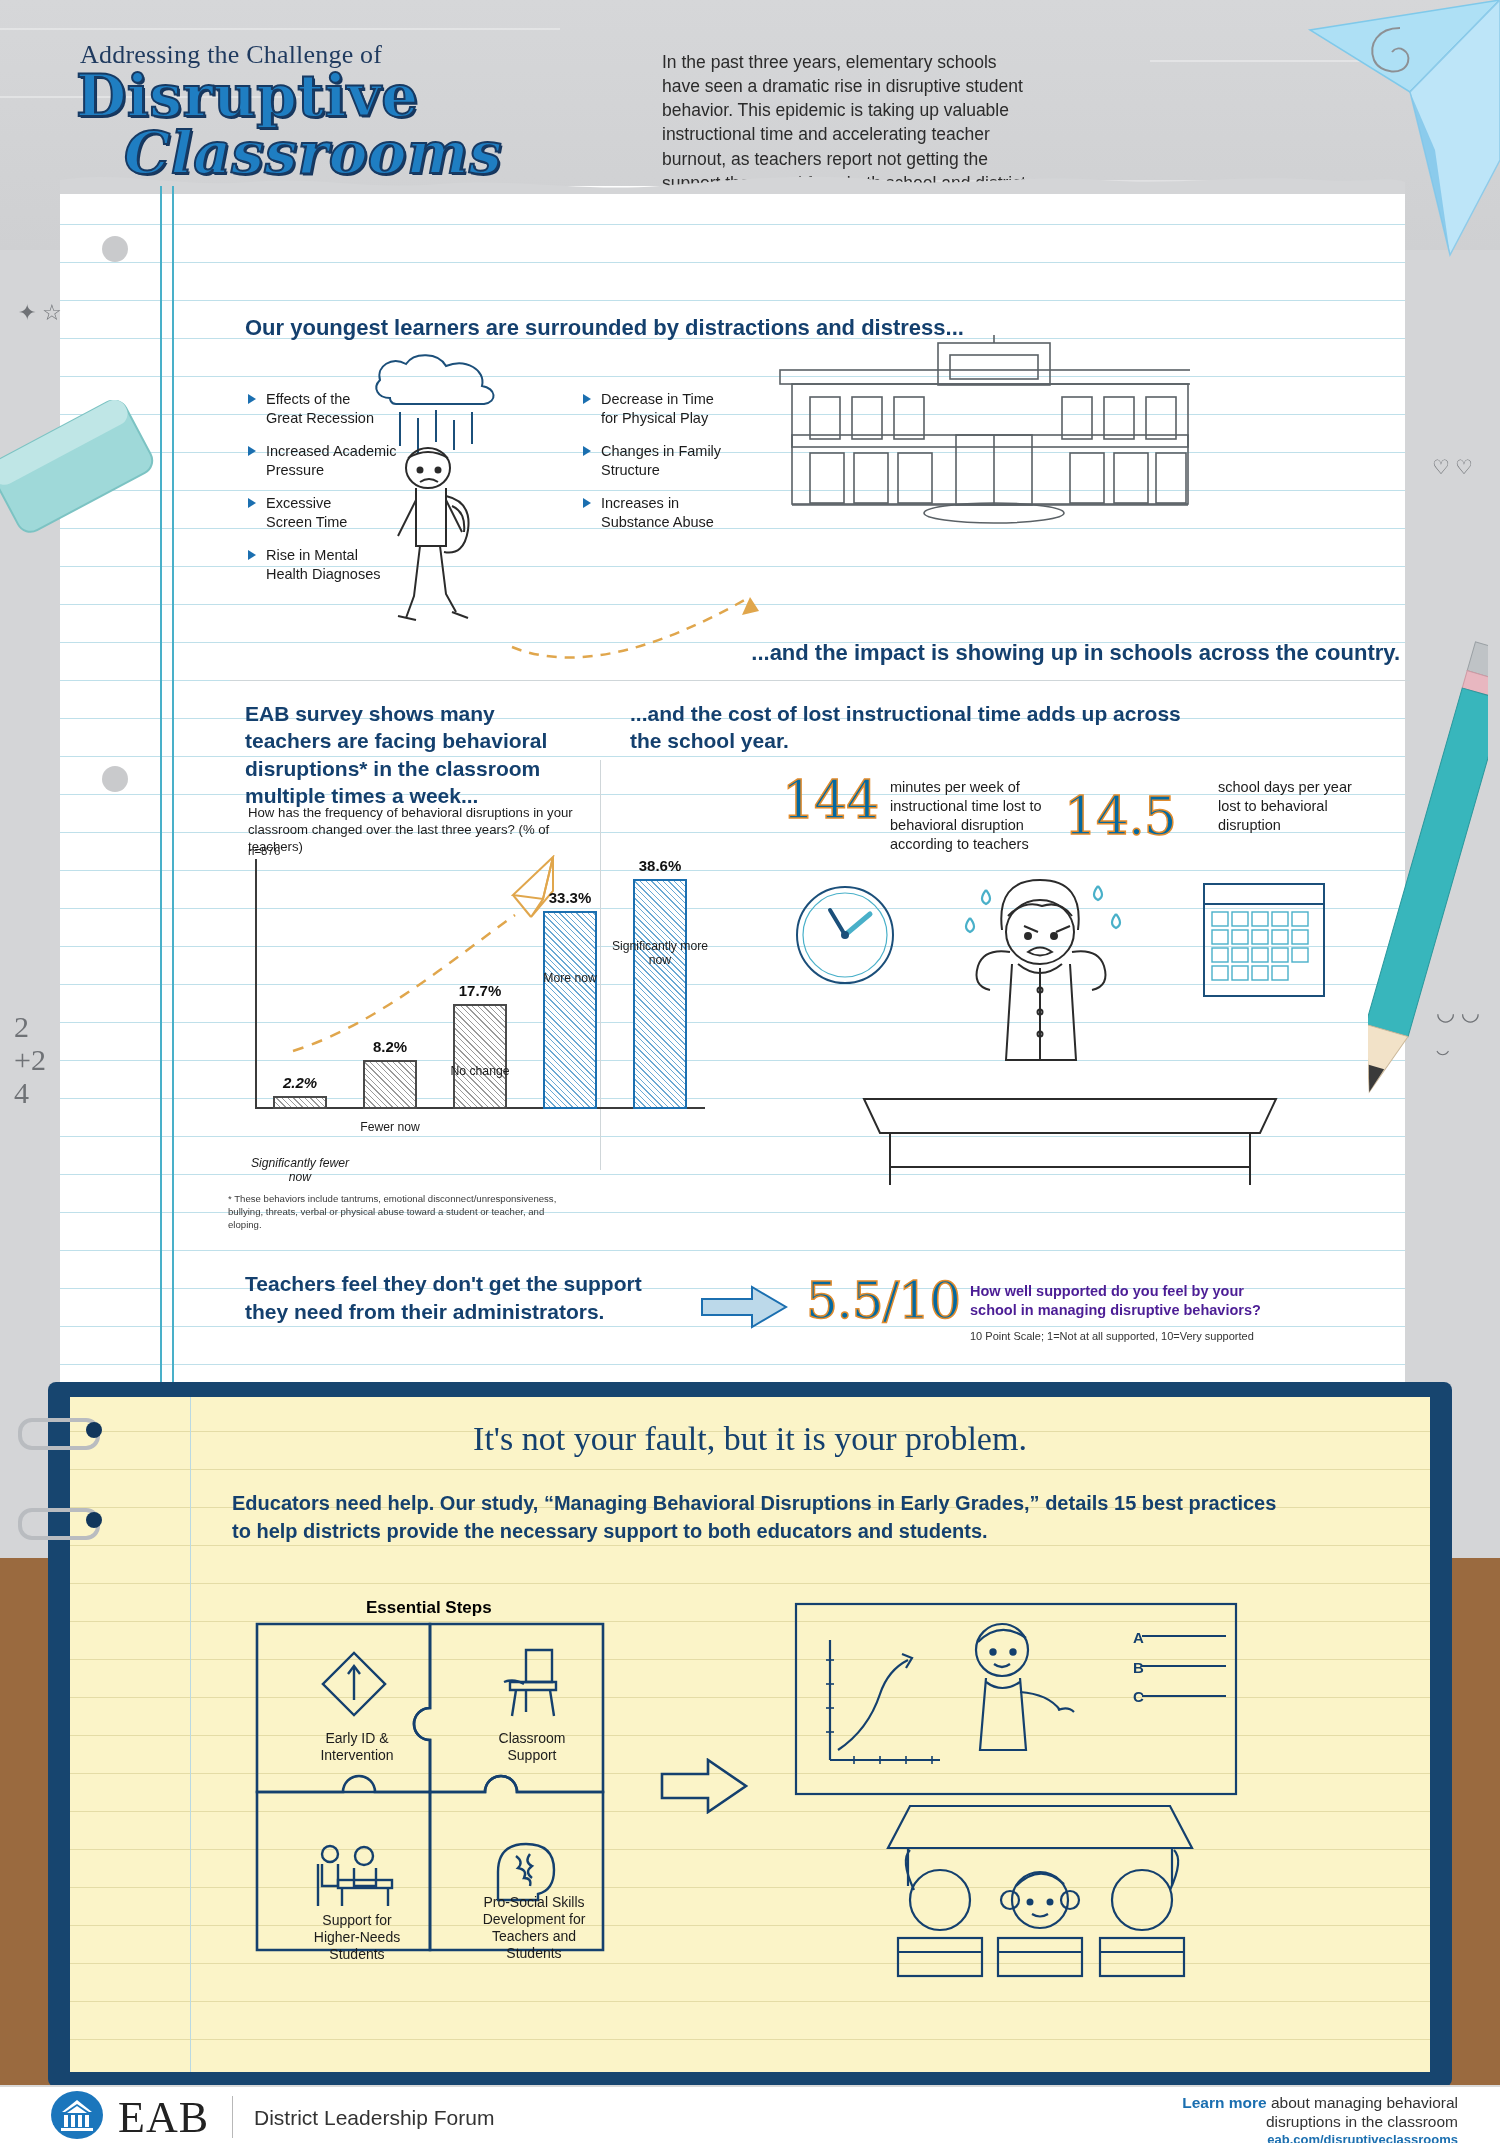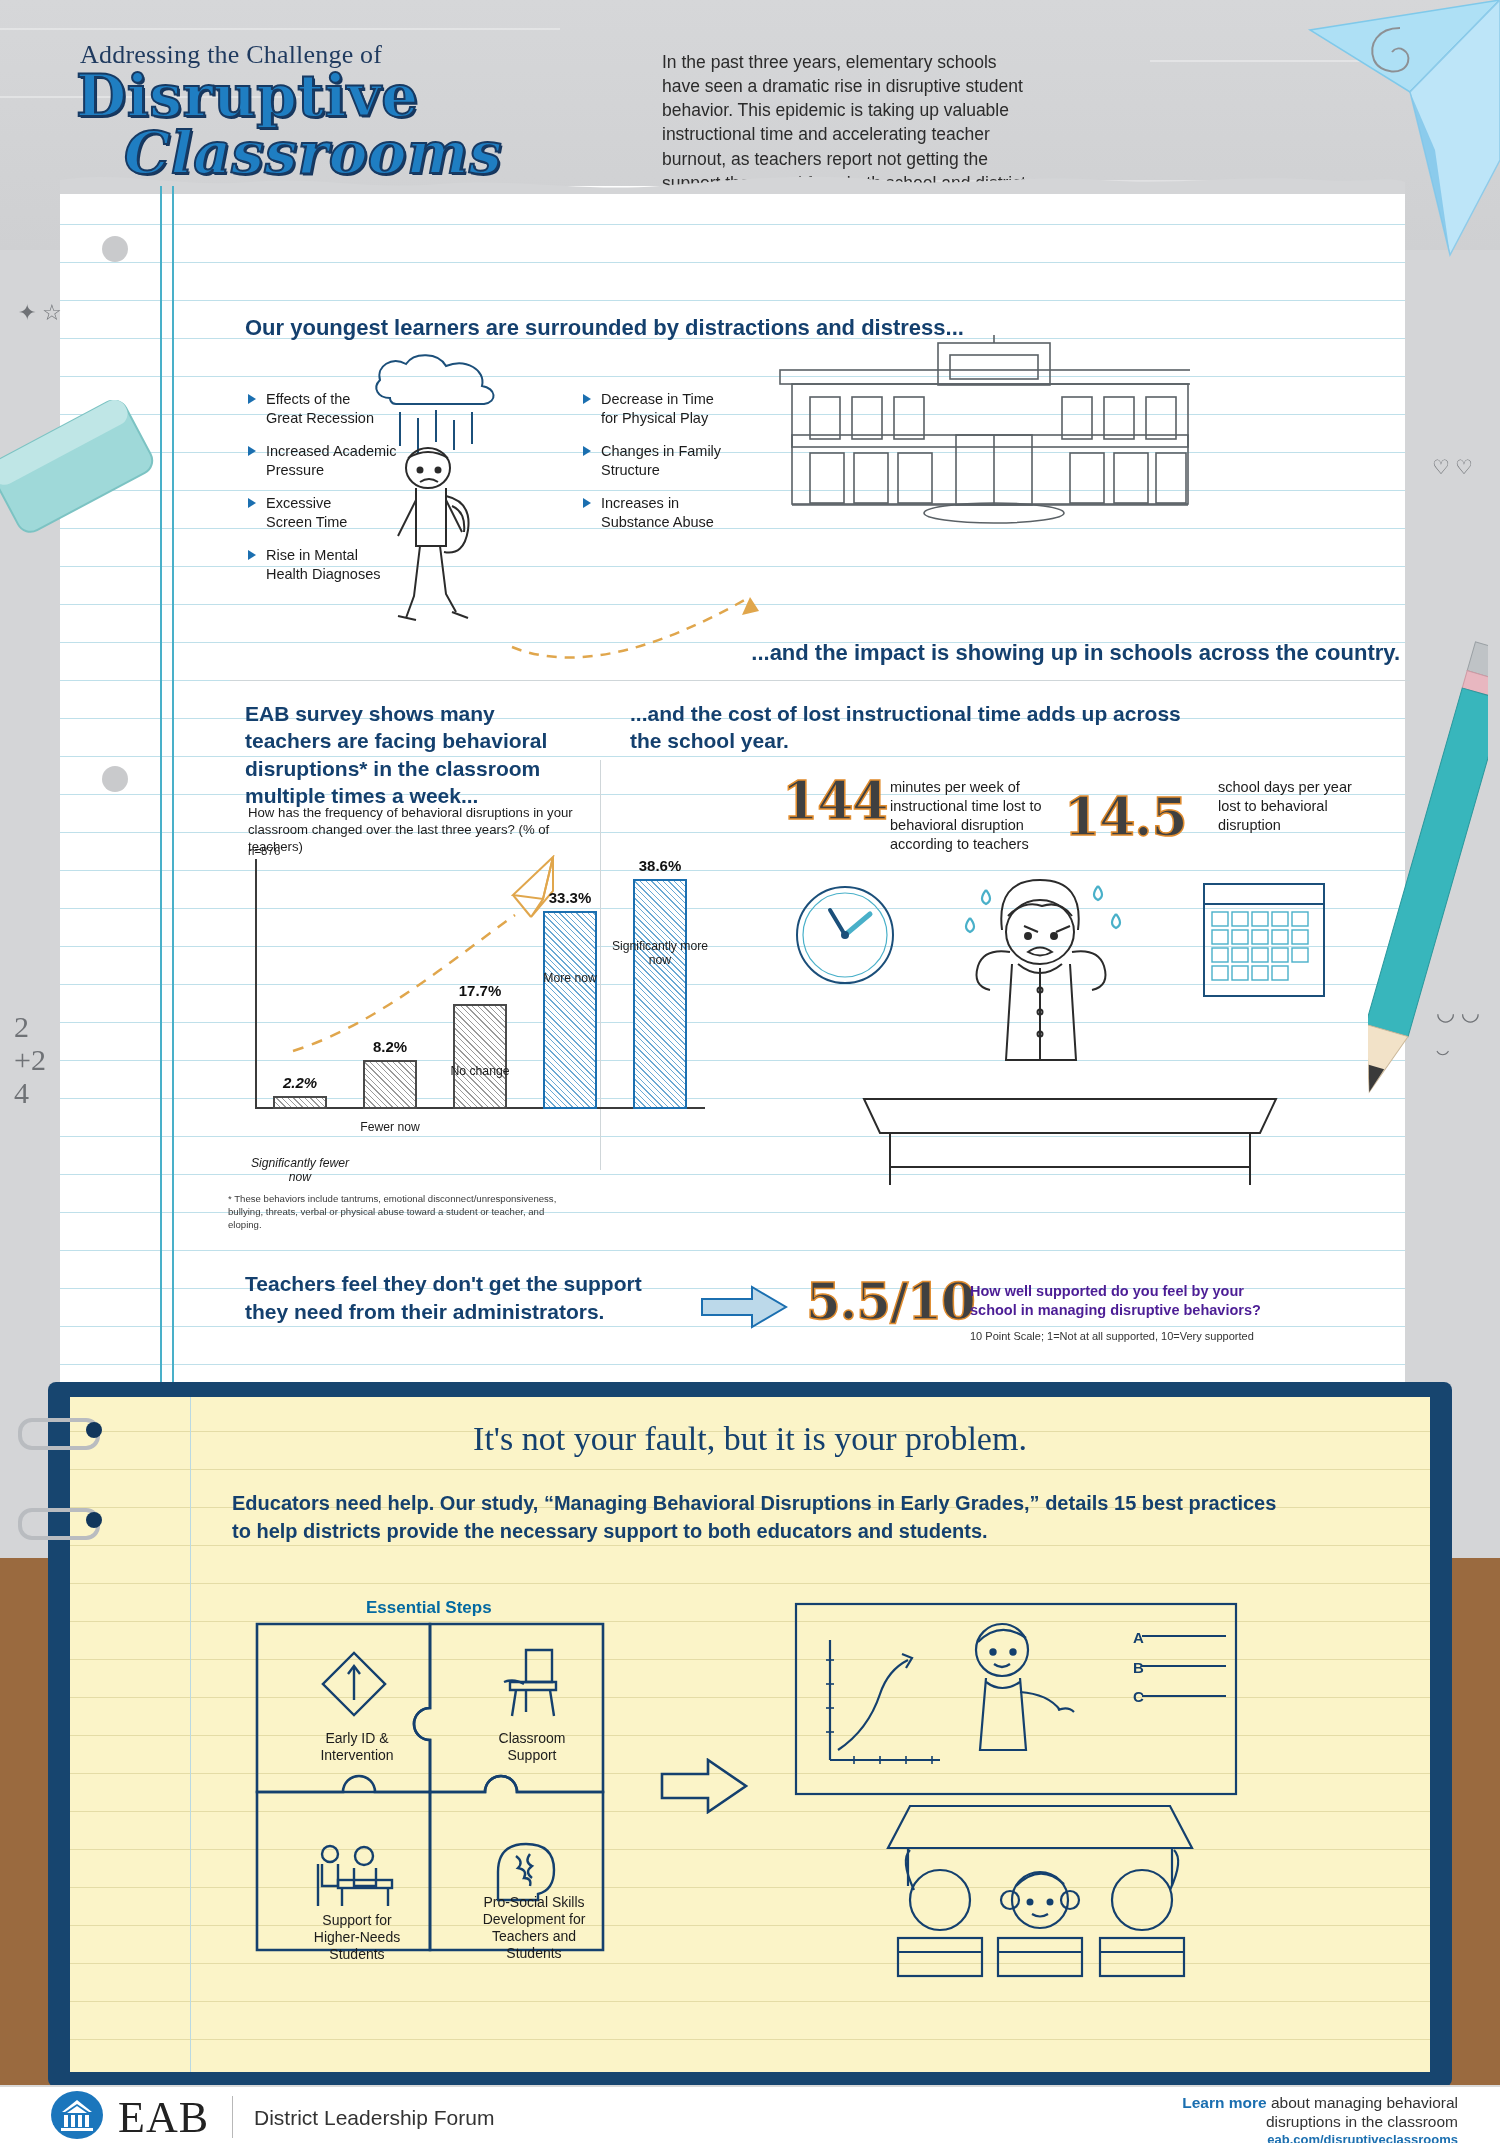--- a/index.html
+++ b/index.html
@@ -70,40 +70,40 @@
        background-image:repeating-linear-gradient(45deg,#ffffff 0 3px,#9a9a9a 3px 4px);}
   .bar.hl{border-color:#1b6fb0;
        background-image:repeating-linear-gradient(45deg,#ffffff 0 3px,#6aa9d4 3px 4px);}
   .bar-val{position:absolute;left:-22px;width:98px;text-align:center;font-size:15px;font-weight:bold;color:#111;}
   .bar-lab{position:absolute;left:-26px;width:106px;text-align:center;font-size:12.2px;line-height:1.15;color:#1c1c1c;}
   .axis-x{position:absolute;left:0;bottom:46px;width:450px;height:2px;background:#3b3b3b;}
   .axis-y{position:absolute;left:0;bottom:46px;width:2px;height:250px;background:#3b3b3b;}
 
   
   .bignum{
-    font-family:"DejaVu Serif",serif;font-weight:bold;
-    color:#404040;-webkit-text-stroke:1.5px #e08c2e;
+    font-family:"DejaVu Serif",serif;font-weight:normal;
+    color:#0369a1;-webkit-text-stroke:1.5px #e08c2e;
     letter-spacing:-1px;
   }
   .stat-cap{font-size:14.5px;line-height:1.32;color:#1c1c1c;}
 
   
   .notepad-back{position:absolute;left:48px;top:1382px;width:1404px;height:705px;background:#17456f;border-radius:8px;}
   .notepad{position:absolute;left:70px;top:1397px;width:1360px;height:675px;background:#fbf4c8;}
   .nrule{position:absolute;left:0;width:1360px;height:1px;background:#e4dca6;}
   .nmargin{position:absolute;left:120px;top:0;width:1px;height:675px;background:#b9d9e3;}
   .ring{position:absolute;width:74px;height:24px;border:4px solid #b9bcc0;border-radius:14px;background:transparent;}
   .ringdot{position:absolute;width:16px;height:16px;border-radius:50%;background:#11365c;}
 
   .pad-head{position:absolute;width:100%;text-align:center;font-family:"Liberation Serif",serif;
             font-size:34px;color:#14406e;}
   .pad-sub{position:absolute;font-weight:bold;font-size:20px;line-height:1.38;color:#14406e;}
 
   .puzzle-label{position:absolute;text-align:center;font-size:14px;line-height:1.22;color:#1c1c1c;}
-  .ess-head{position:absolute;font-weight:bold;font-size:17px;color:#0369a1;}
+  .ess-head{position:absolute;font-weight:bold;font-size:17px;color:#000000;}
 
   
   .footer{position:absolute;left:0;top:2087px;width:1500px;height:56px;background:#ffffff;}
   .footer-sep{position:absolute;left:0;top:2085px;width:1500px;height:2px;background:#d9d9d9;}
   .eab-text{font-family:"Liberation Serif",serif;font-size:44px;color:#222;letter-spacing:1px;}
   .dlf{font-size:21px;color:#333;}
   .learn{font-size:15.5px;line-height:1.32;color:#333;text-align:right;}
   .learn b{color:#1b6fb0;}
   .url{font-size:13px;font-weight:bold;color:#1b6fb0;text-align:right;}
 

